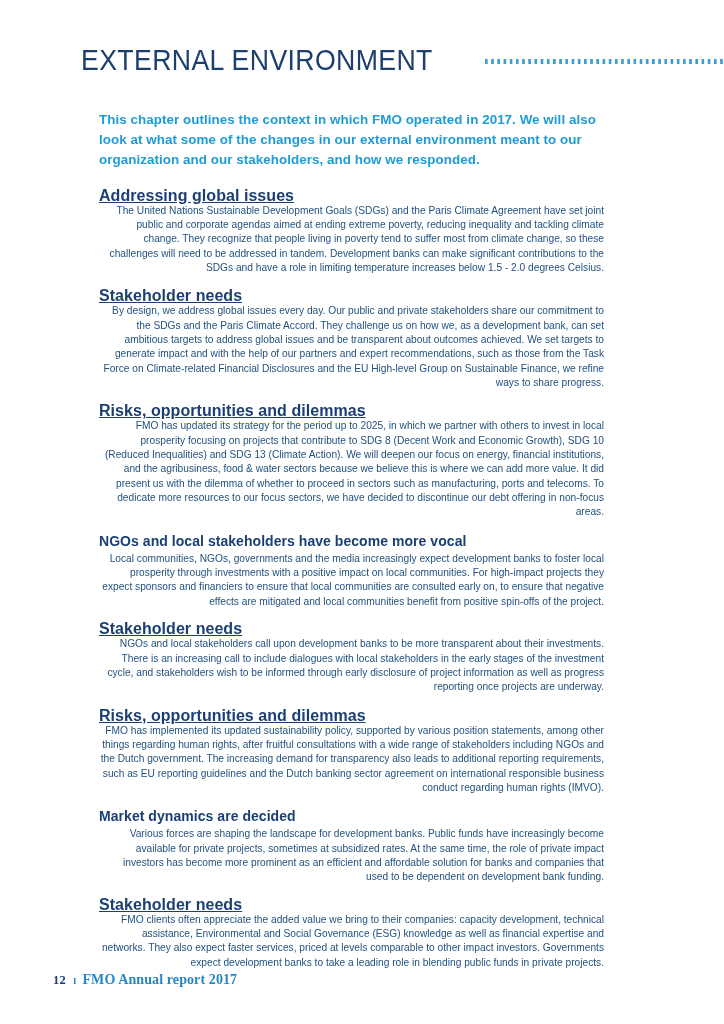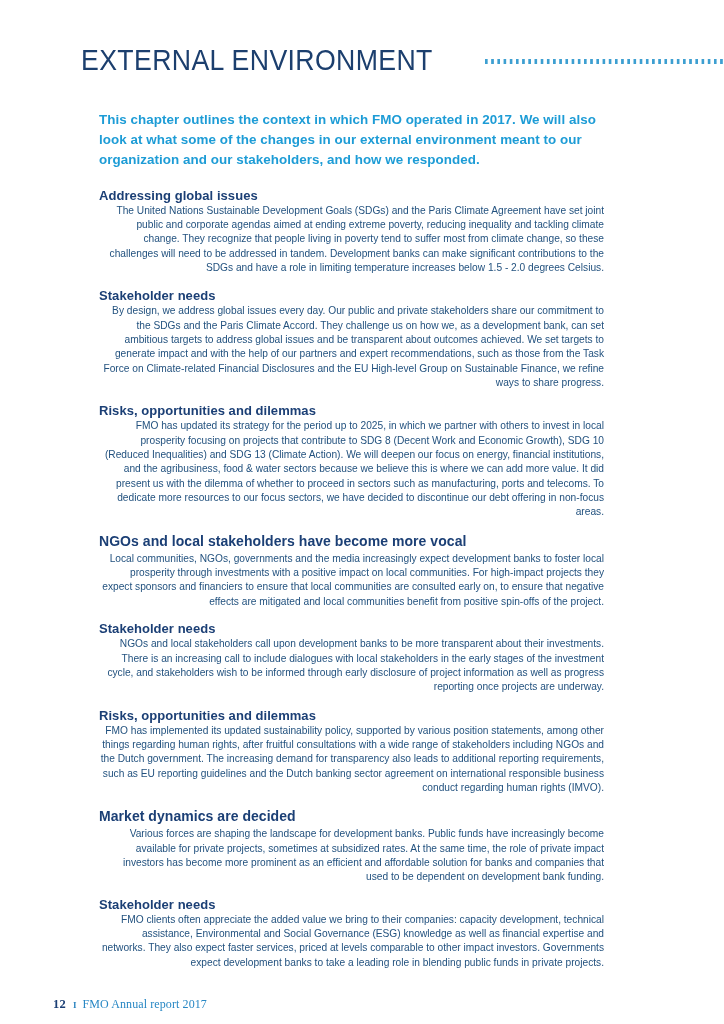--- a/index.html
+++ b/index.html
@@ -74,25 +74,26 @@
     color: #1b3f75;
     font-size: 14px;
     line-height: 17px;
     font-weight: 700;
     letter-spacing: 0.05px;
     margin: 0 0 2px 0;
   }
 
   h3.sub-heading {
     color: #1b3f75;
-    font-size: 13px;
+    font-size: 16px;
     line-height: 15px;
     font-weight: 700;
     letter-spacing: 0.05px;
     margin: 0 0 1px 0;
+    text-decoration: underline;
   }
 
   p.body-text {
     color: #23527f;
     font-size: 10.2px;
     line-height: 14.35px;
     font-weight: 400;
     margin: 0;
     text-align: right;
   }
@@ -102,41 +103,41 @@
   }
   .block.major {
     margin-bottom: 12px;
     margin-top: 6px;
   }
 
   
   .footer {
     position: absolute;
     left: 53px;
-    bottom: 12px;
+    bottom: 36px;
     display: flex;
     align-items: baseline;
     font-family: "Liberation Serif", serif;
   }
   .footer-page-number {
     color: #1b3f75;
     font-size: 12.5px;
     font-weight: 700;
     letter-spacing: 0.2px;
   }
   .footer-separator {
     color: #2e86c1;
     font-size: 9px;
     font-weight: 700;
     margin: 0 6px 0 7px;
   }
   .footer-label {
     color: #2787c4;
-    font-size: 12px;
-    font-weight: 400;
+    font-size: 14px;
+    font-weight: 700;
     letter-spacing: 0.1px;
   }
 </style>
 </head>
 <body>
 
 <div class="page">
 
   <div class="header">
     <div class="chapter-title">EXTERNAL ENVIRONMENT</div>

